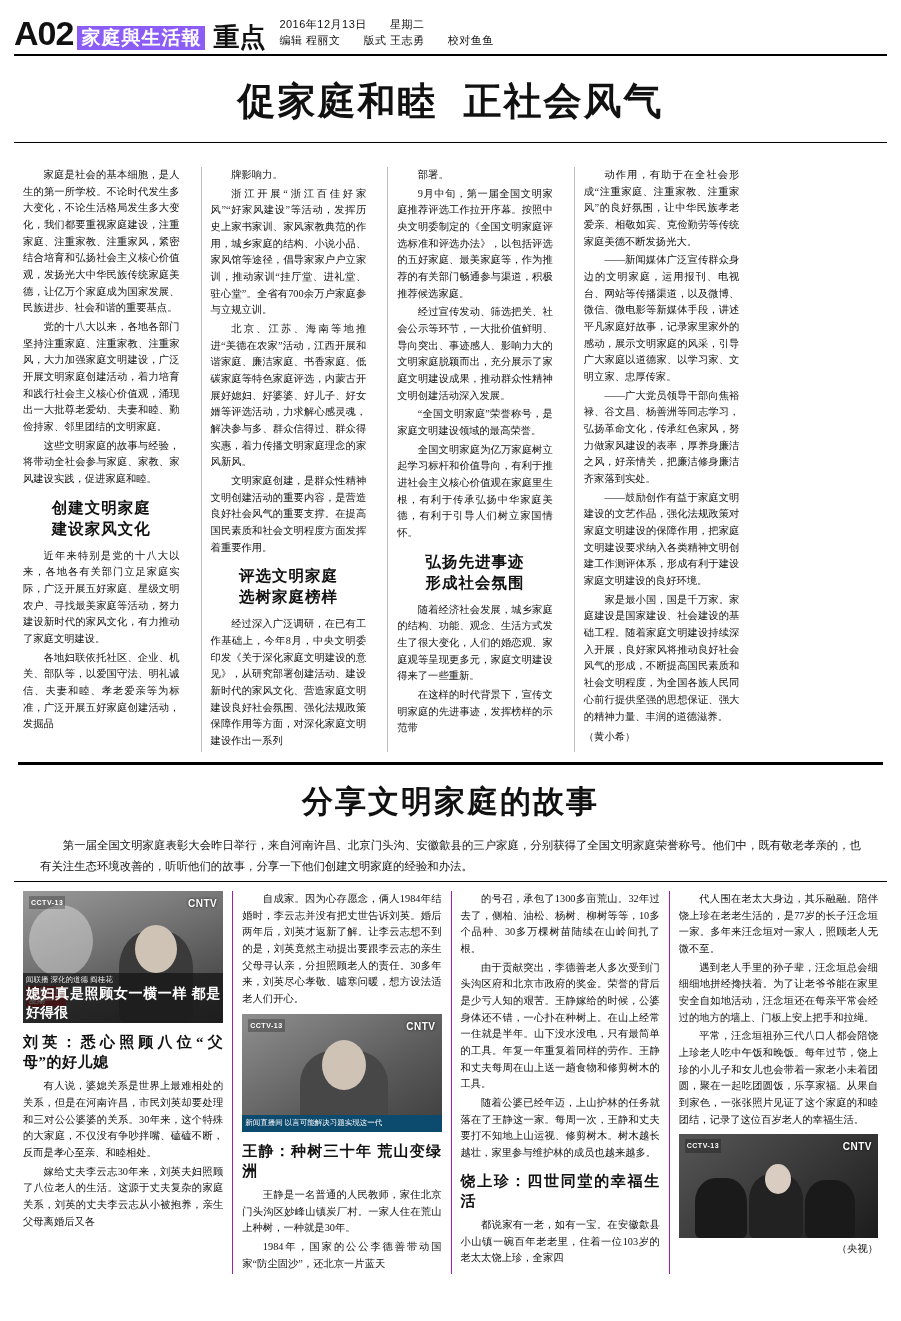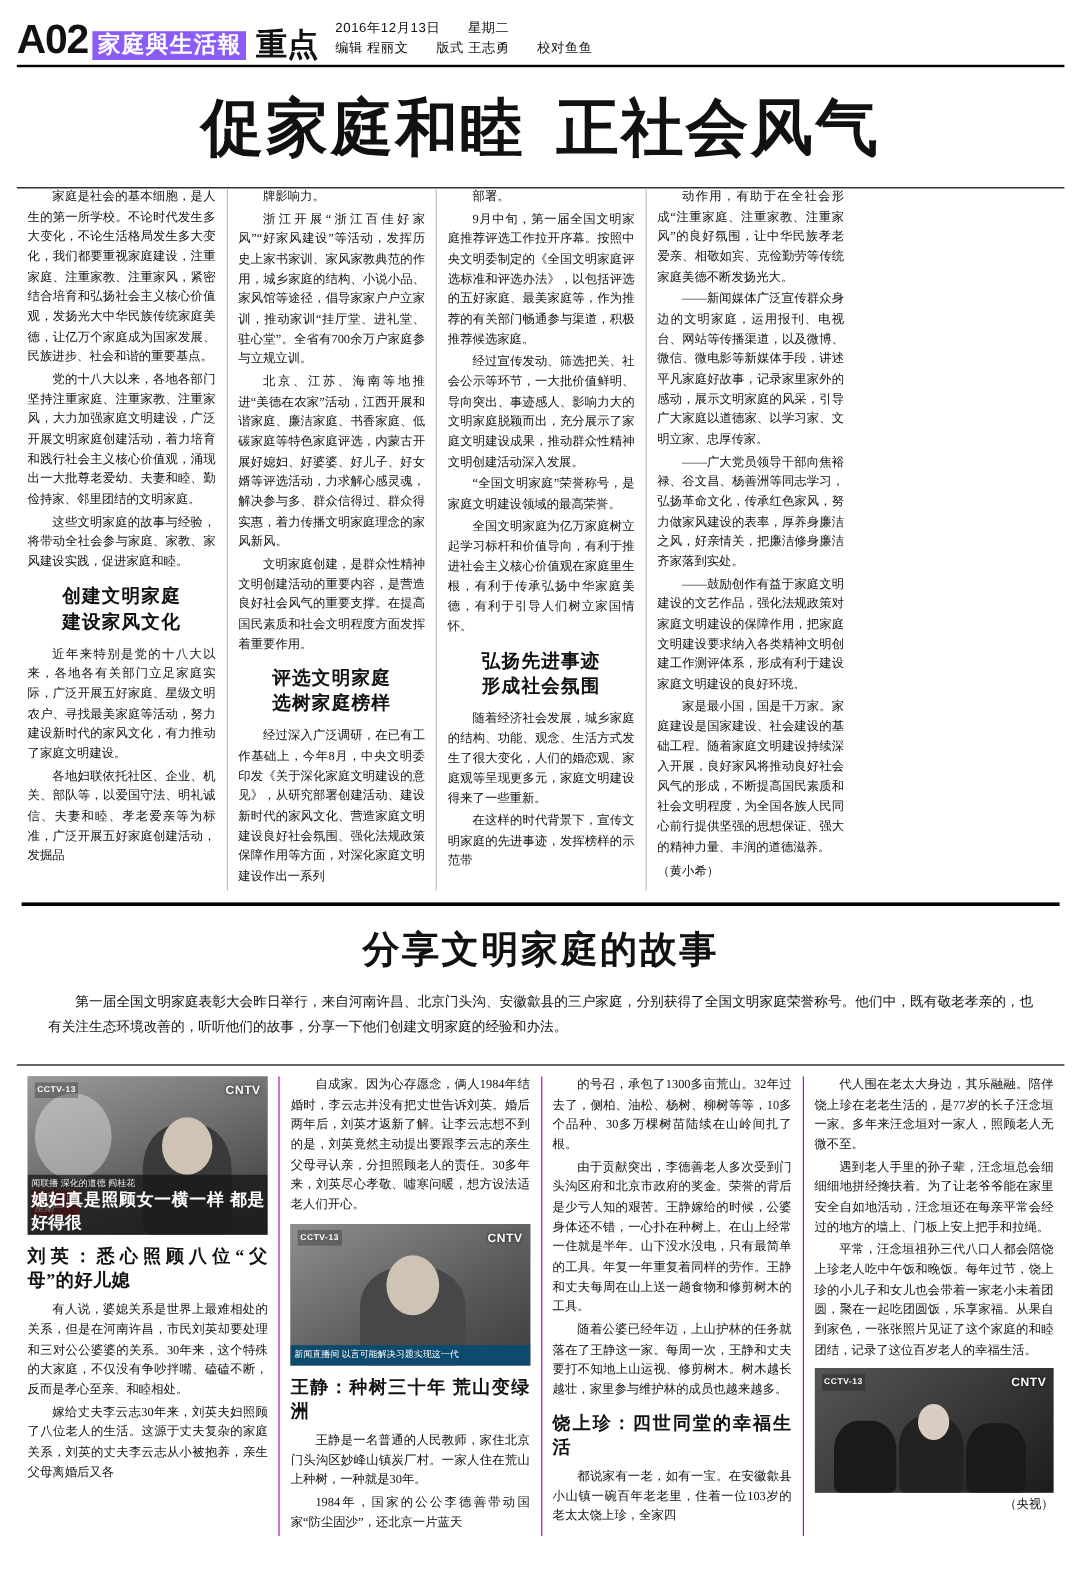--- a/index.html
+++ b/index.html
@@ -61,33 +61,33 @@
   }
   .mast-meta .row1 { letter-spacing: 0.5px; }
   .mast-meta .row2 { letter-spacing: 0.5px; }
   .mast-meta .sp { display:inline-block; width:16px; }
 
   
   .headline {
     text-align: center;
     font-family: "Liberation Serif", serif;
     font-weight: bold;
-    font-size: 52px;
+    font-size: 38px;
     letter-spacing: 2px;
     margin: 26px 0 22px 0;
     line-height: 1;
   }
   .headline .gap { display:inline-block; width:26px; }
 
   
   .cols {
     display: flex;
-    gap: 0px;
+    gap: 12px;
     border-top: 1px solid #000;
-    padding-top: 0;
+    padding-top: 24px;
   }
   .col {
     width: 20%;
     padding: 0 9px;
     font-size: 10.3px;
     line-height: 1.62;
     text-align: justify;
     position: relative;
   }
   .col + .col { border-left: 1px solid #bdbdbd; }
@@ -115,21 +115,21 @@
     font-weight: bold;
     font-size: 31px;
     letter-spacing: 2px;
     margin: 16px 0 12px 0;
   }
   .standfirst {
     font-size: 11.4px;
     line-height: 1.85;
     text-align: justify;
     padding: 0 26px;
-    margin-bottom: 20px;
+    margin-bottom: 4px;
     text-indent: 2em;
   }
 
   
   .bottom {
     display: flex;
     border-top: 1px solid #000;
     padding-top: 9px;
   }
   .bcol {

